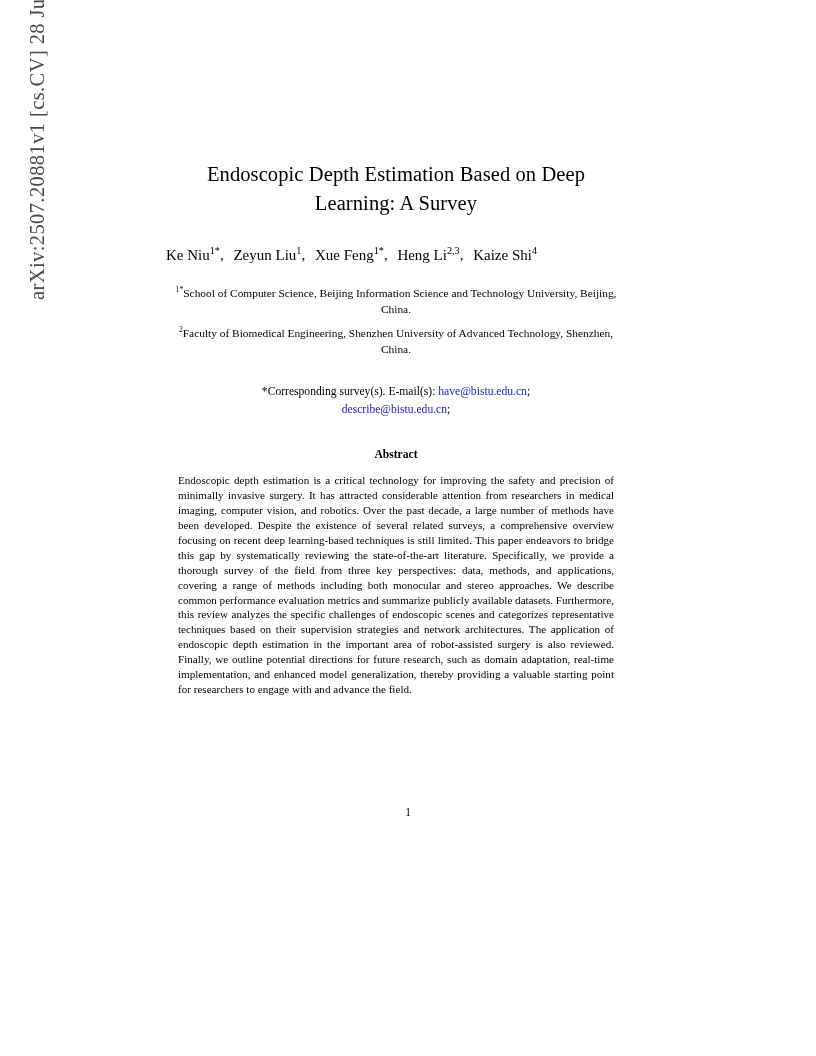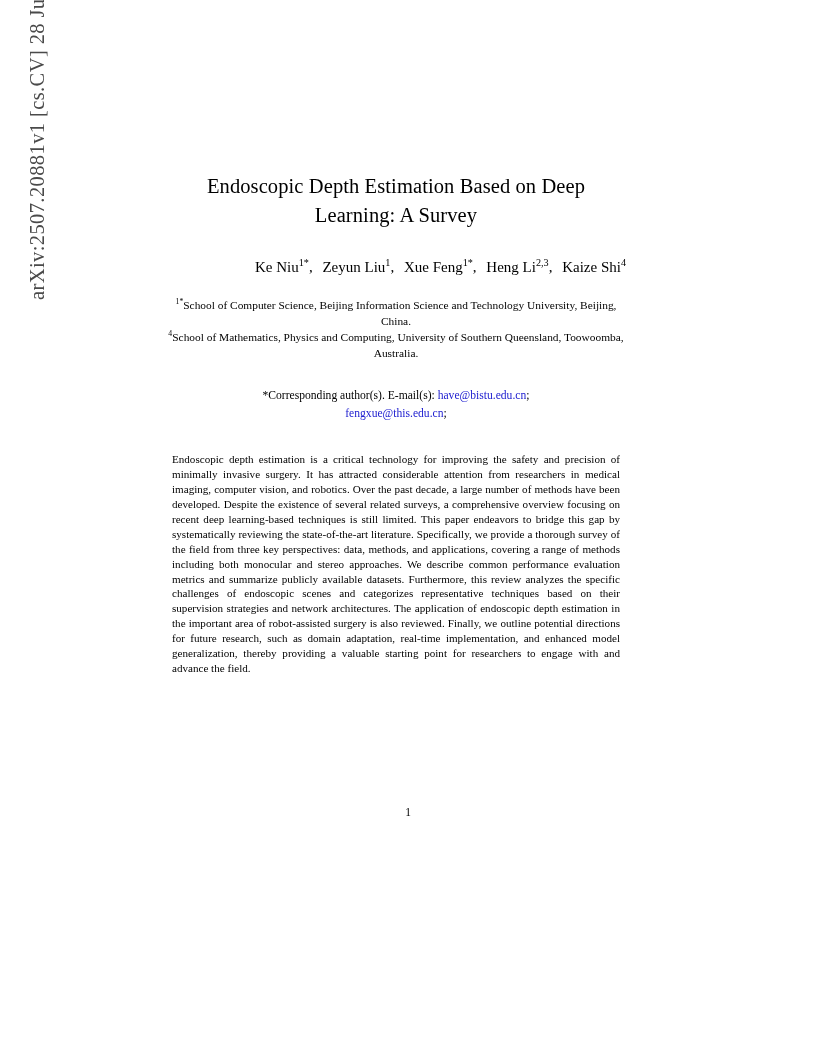--- a/index.html
+++ b/index.html
@@ -46,40 +46,40 @@
     left: 166px;
     top: 156px;
     width: 460px;
   }
 
   .title {
     font-size: 20.5px;
     line-height: 1.42;
     text-align: center;
     font-weight: normal;
-    margin: 16px 0 26px 0;
+    margin: 4px 0 26px 0;
     letter-spacing: 0.1px;
   }
 
   .authors {
     font-size: 15px;
-    text-align: right;
+    text-align: left;
     margin: 0 0 18px 0;
     line-height: 1.5;
   }
   .authors .sep { display: inline-block; width: 6px; }
   sup { font-size: 0.68em; vertical-align: super; line-height: 0; }
 
   .affils {
     font-size: 11.4px;
     text-align: center;
     line-height: 1.42;
     margin: 0 0 26px 0;
   }
-  .affils div { margin: 0; }
+  .affils div { margin: 8px; }
 
   .corresponding {
     font-size: 11.6px;
     text-align: center;
     line-height: 1.5;
     margin: 0 0 30px 0;
   }
   .corresponding a,
   .email {
     color: #2020d0;
@@ -92,21 +92,21 @@
     font-weight: bold;
     margin: 0 0 5px 0;
   }
 
   .abstract-body {
     font-size: 11.1px;
     line-height: 1.345;
     text-align: justify;
     text-justify: inter-word;
     hyphens: manual;
-    margin: 6px;
+    margin: 12px;
   }
 
   .folio {
     position: absolute;
     left: 0;
     top: 806px;
     width: 816px;
     text-align: center;
     font-size: 11.5px;
   }
@@ -127,27 +127,28 @@
     <div class="authors">
       <span>Ke Niu<sup>1*</sup>,</span><span class="sep"></span>
       <span>Zeyun Liu<sup>1</sup>,</span><span class="sep"></span>
       <span>Xue Feng<sup>1*</sup>,</span><span class="sep"></span>
       <span>Heng Li<sup>2,3</sup>,</span><span class="sep"></span>
       <span>Kaize Shi<sup>4</sup></span>
     </div>
 
     <div class="affils">
       <div><sup>1*</sup><span>School of Computer Science, Beijing Information Science and Technology University, Beijing, China.</span></div>
-      <div><sup>4</sup><span>School of Mathematics, Physics and Computing, University of Southern Queensland, Toowoomba, Australia.</span></div>
+      <div><sup>2</sup><span>Faculty of Biomedical Engineering, Shenzhen University of Advanced Technology, Shenzhen, China.</span></div>
     </div>
 
     <div class="corresponding">
-      <span>*Corresponding author(s). E-mail(s): </span><a class="email" href="#">have@bistu.edu.cn</a><span>;</span><br>
-      <a class="email" href="#">fengxue@this.edu.cn</a><span>;</span>
+      <span>*Corresponding survey(s). E-mail(s): </span><a class="email" href="#">have@bistu.edu.cn</a><span>;</span><br>
+      <a class="email" href="#">describe@bistu.edu.cn</a><span>;</span>
     </div>
 
+    <div class="abstract-head">Abstract</div>
     <p class="abstract-body">Endoscopic depth estimation is a critical technology for improving the safety and precision of minimally invasive surgery. It has attracted considerable attention from researchers in medical imaging, computer vision, and robotics. Over the past decade, a large number of methods have been developed. Despite the existence of several related surveys, a comprehensive overview focusing on recent deep learning-based techniques is still limited. This paper endeavors to bridge this gap by systematically reviewing the state-of-the-art literature. Specifically, we provide a thorough survey of the field from three key perspectives: data, methods, and applications, covering a range of methods including both monocular and stereo approaches. We describe common performance evaluation metrics and summarize publicly available datasets. Furthermore, this review analyzes the specific challenges of endoscopic scenes and categorizes representative techniques based on their supervision strategies and network architectures. The application of endoscopic depth estimation in the important area of robot-assisted surgery is also reviewed. Finally, we outline potential directions for future research, such as domain adaptation, real-time implementation, and enhanced model generalization, thereby providing a valuable starting point for researchers to engage with and advance the field.</p>
 
   </div>
 
   <div class="folio">1</div>
 
 </div>
 
 </body></html>

